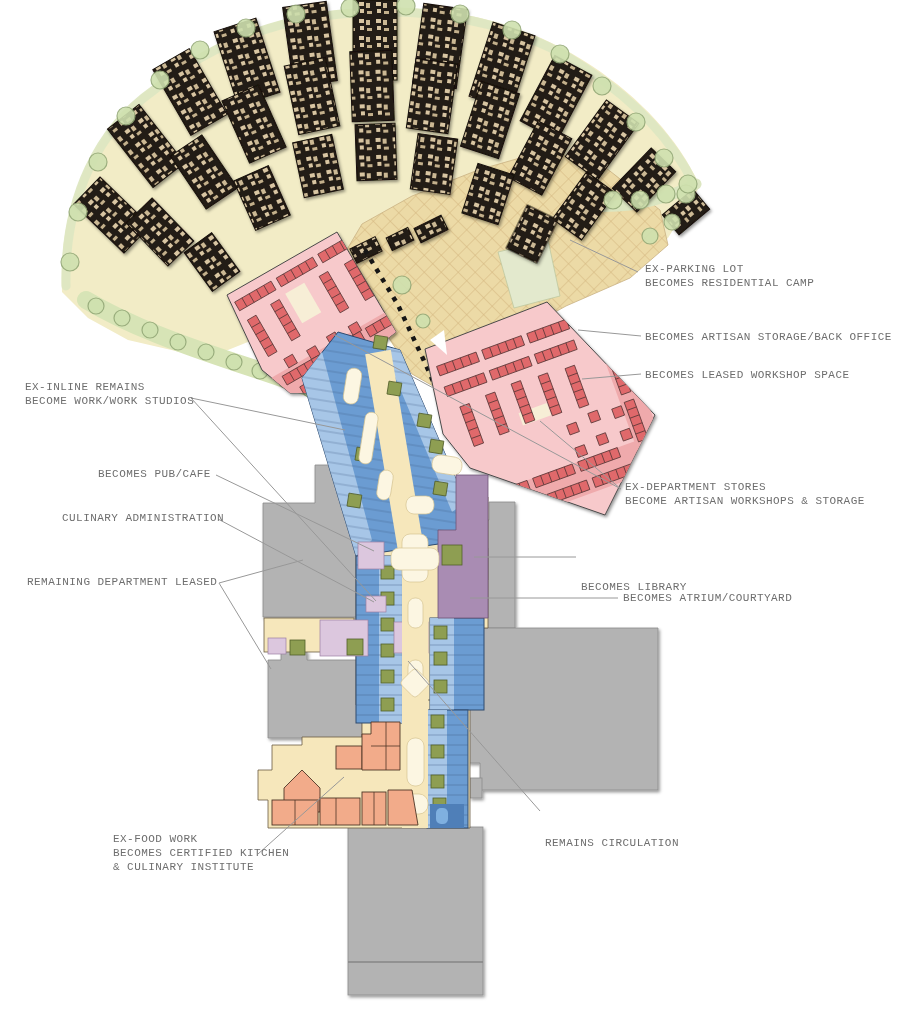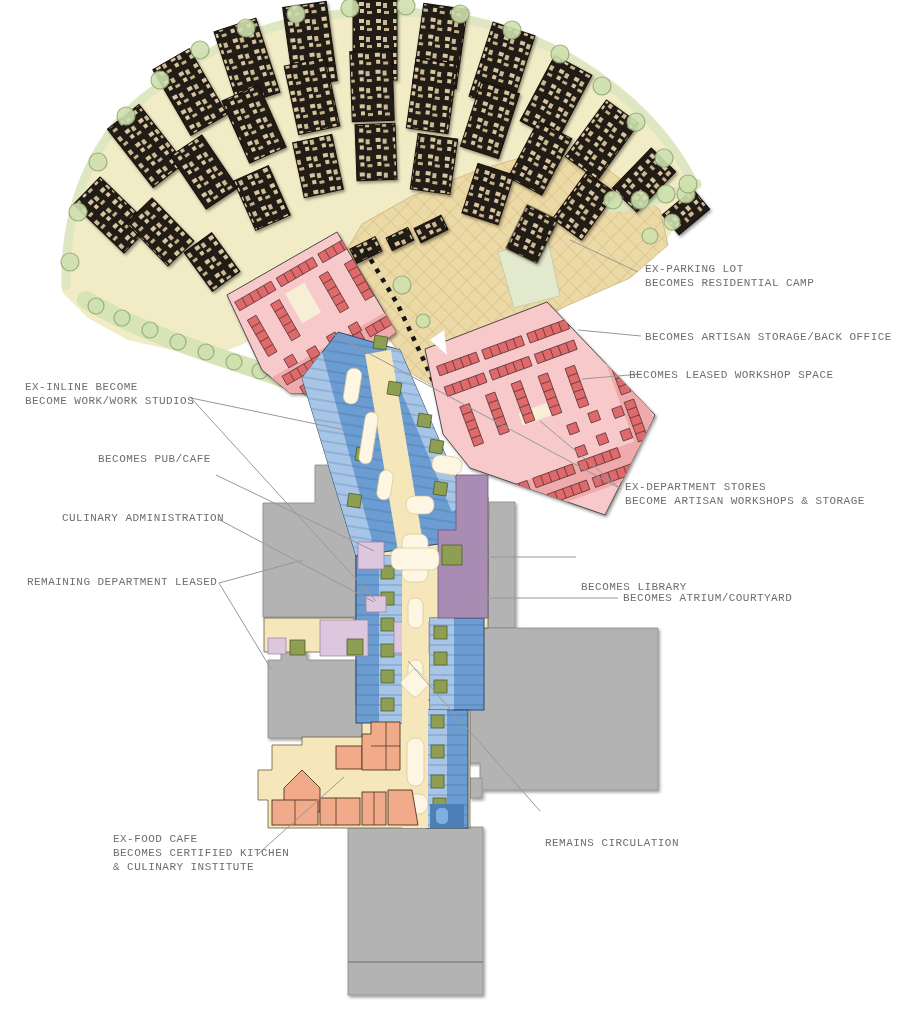--- a/index.html
+++ b/index.html
@@ -352,28 +352,28 @@
   </g>
 </svg>
 
 <div class="lbl" style="left:645px;top:262px">
   <div>EX-PARKING LOT</div>
   <div>BECOMES RESIDENTIAL CAMP</div>
 </div>
 <div class="lbl" style="left:645px;top:330px">
   <div>BECOMES ARTISAN STORAGE/BACK OFFICE</div>
 </div>
-<div class="lbl" style="left:629px;top:368px">
+<div class="lbl" style="left:645px;top:368px">
   <div>BECOMES LEASED WORKSHOP SPACE</div>
 </div>
 <div class="lbl" style="left:25px;top:380px">
-  <div>EX-INLINE BECOME</div>
+  <div>EX-INLINE REMAINS</div>
   <div>BECOME WORK/WORK STUDIOS</div>
 </div>
-<div class="lbl" style="left:98px;top:452px">
+<div class="lbl" style="left:98px;top:467px">
   <div>BECOMES PUB/CAFE</div>
 </div>
 <div class="lbl" style="left:62px;top:511px">
   <div>CULINARY ADMINISTRATION</div>
 </div>
 <div class="lbl" style="left:27px;top:575px">
   <div>REMAINING DEPARTMENT LEASED</div>
 </div>
 <div class="lbl" style="left:625px;top:480px">
   <div>EX-DEPARTMENT STORES</div>
@@ -382,18 +382,18 @@
 <div class="lbl" style="left:581px;top:580px">
   <div>BECOMES LIBRARY</div>
 </div>
 <div class="lbl" style="left:623px;top:591px">
   <div>BECOMES ATRIUM/COURTYARD</div>
 </div>
 <div class="lbl" style="left:545px;top:836px">
   <div>REMAINS CIRCULATION</div>
 </div>
 <div class="lbl" style="left:113px;top:832px">
-  <div>EX-FOOD CAFE</div>
+  <div>EX-FOOD WORK</div>
   <div>BECOMES CERTIFIED KITCHEN</div>
   <div>&amp; CULINARY INSTITUTE</div>
 </div>
 
 </div>
 
 </body></html>

